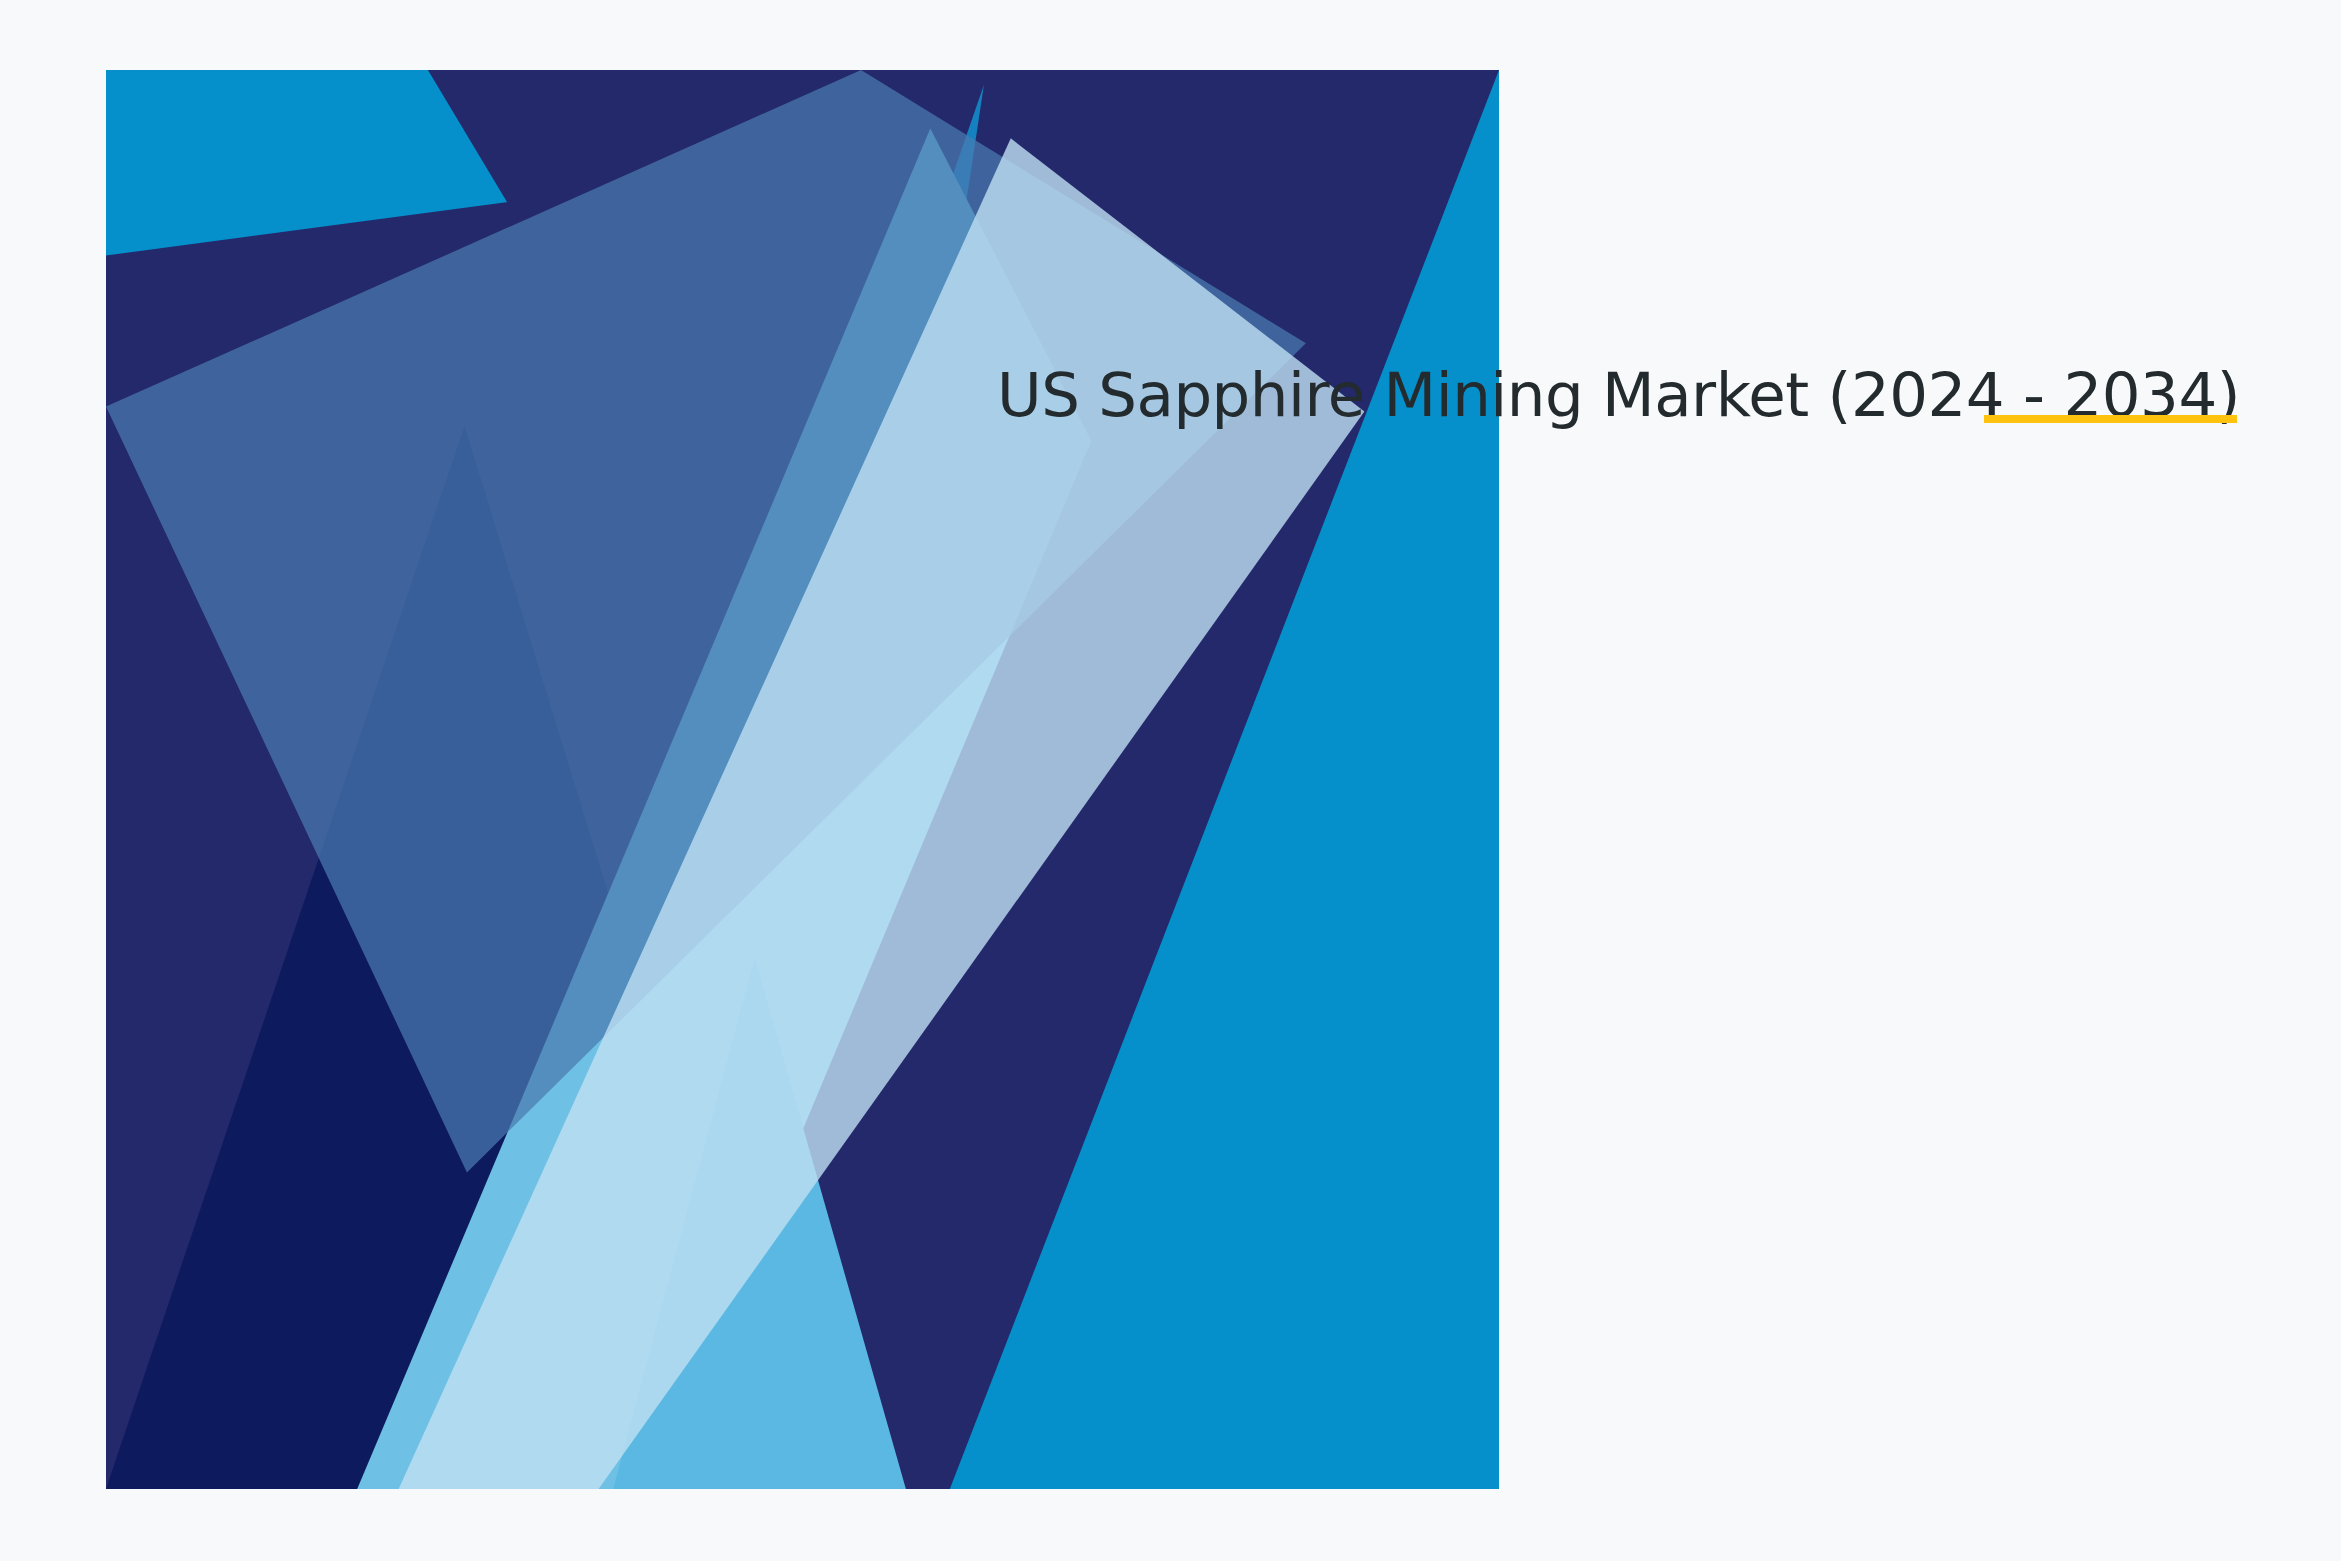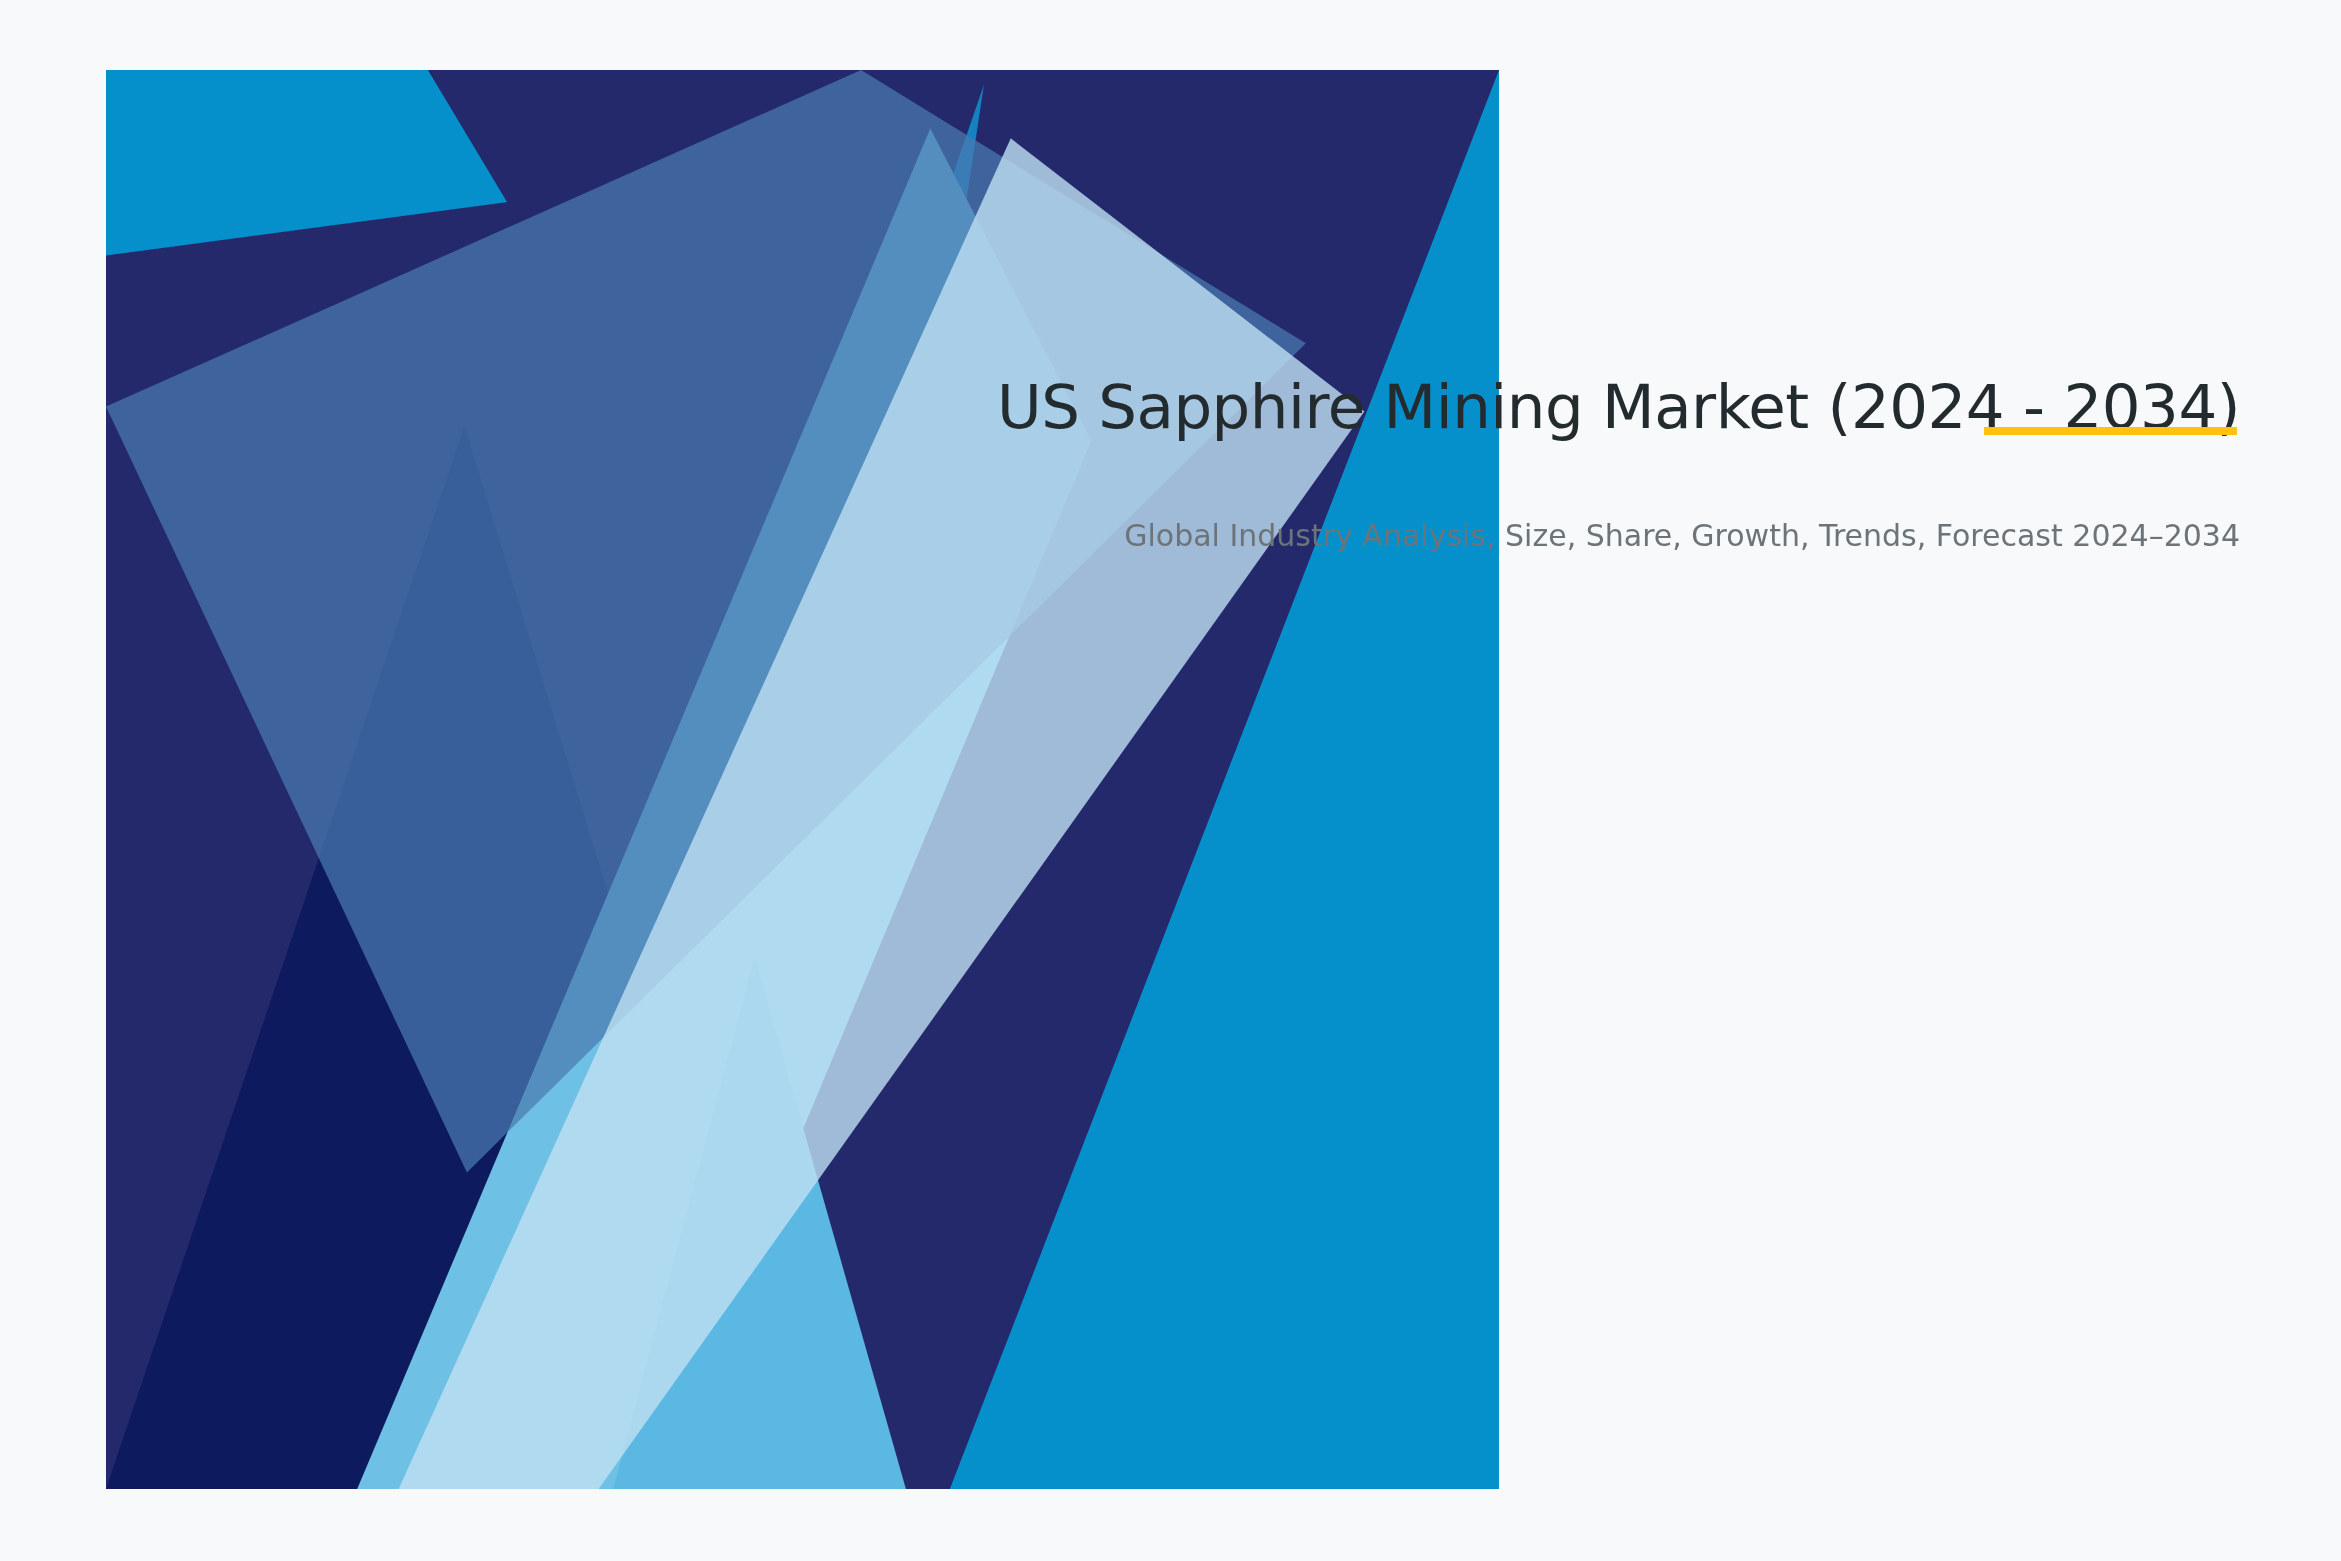--- a/index.html
+++ b/index.html
@@ -33,21 +33,21 @@
   .art-panel svg {
     display: block;
     width: 1393px;
     height: 1419px;
   }
 
   
   .text-block {
     position: absolute;
     left: 781px;
-    top: 371px;
+    top: 359px;
     width: 1459px;
     text-align: right;
   }
 
   .title-wrap {
     position: relative;
     display: block;
   }
 
   .slide-title {
@@ -110,18 +110,17 @@
     </svg>
   </div>
 
   <div class="text-block">
 
     <div class="title-wrap">
       <h1 class="slide-title">US Sapphire Mining Market (2024 - 2034)</h1>
       <span class="title-underline"></span>
     </div>
 
-    <p class="slide-subtitle">Global Industry Analysis, Size, Share, Growth, Trends, Forecast 2024–2034</p>
 
   </div>
 
 </div>
 
 
 </body></html>

